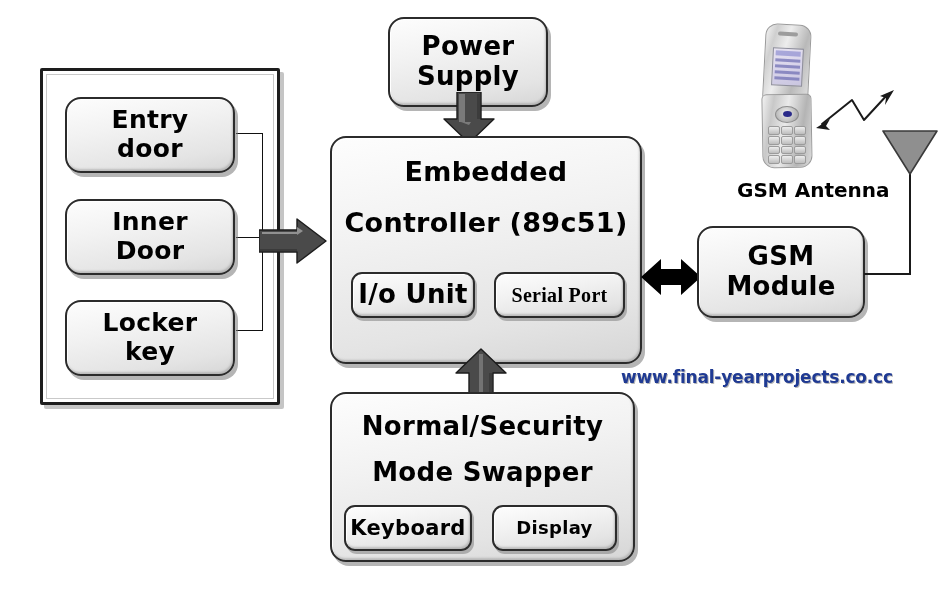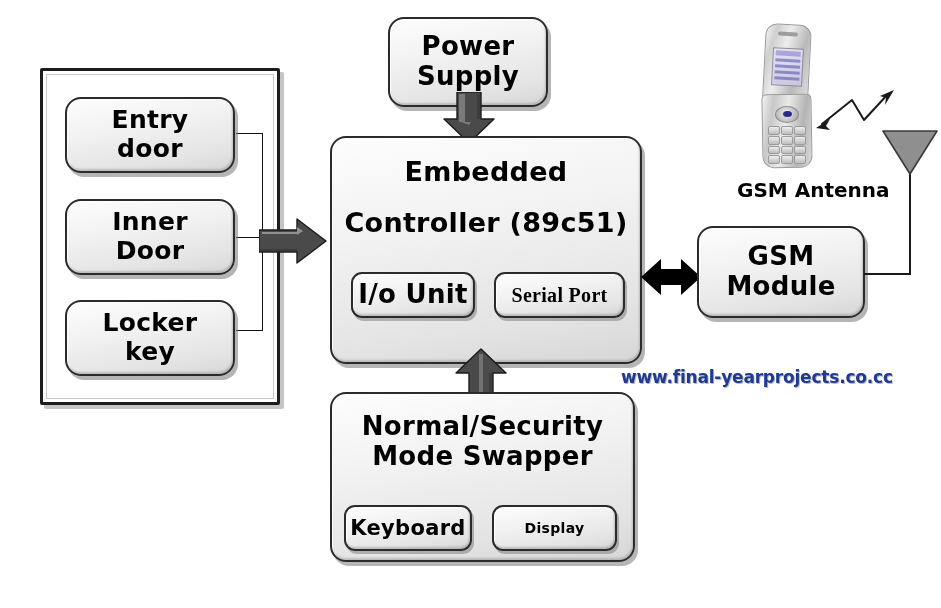--- a/index.html
+++ b/index.html
@@ -235,28 +235,28 @@
   <div class="garrow" style="left:455px; top:348px;">
     <svg width="52" height="52" viewBox="0 0 52 52">
       <polygon points="26,1 51,25 38,25 38,51 14,51 14,25 1,25" fill="#4a4a4a" stroke="#1c1c1c" stroke-width="1.4" stroke-linejoin="round"></polygon>
       <polygon points="24,6 28,6 28,49 24,49" fill="#8f8f8f" opacity="0.6"></polygon>
       <polygon points="34,25 38,25 38,51 34,51" fill="#2e2e2e" opacity="0.5"></polygon>
     </svg>
   </div>
 
   <div class="rbox" style="left:330px; top:392px; width:305px; height:170px; justify-content:flex-start; padding-top:18px; font-size:26px;text-align:right;">
     <span class="line">Normal/Security</span>
-    <span class="line" style="margin-top:0;">Mode Swapper</span>
+    <span class="line" style="margin-top:16px;">Mode Swapper</span>
   </div>
 
   <div class="rbox small" style="left:344px; top:505px; width:128px; height:46px; font-size:21px;text-align:right;">
     <span class="line">Keyboard</span>
   </div>
 
-  <div class="rbox small" style="left:492px; top:505px; width:125px; height:46px; font-size:14px;">
+  <div class="rbox small" style="left:492px; top:505px; width:125px; height:46px; font-size:18px;">
     <span class="line">Display</span>
   </div>
 
   <div class="garrow" style="left:641px; top:253px;">
     <svg width="60" height="48" viewBox="0 0 60 48">
       <polygon points="0,24 20,6 20,16 40,16 40,6 60,24 40,42 40,32 20,32 20,42" fill="#000000"></polygon>
     </svg>
   </div>
 
   <div class="rbox" style="left:697px; top:226px; width:168px; height:92px; font-size:26px;">

